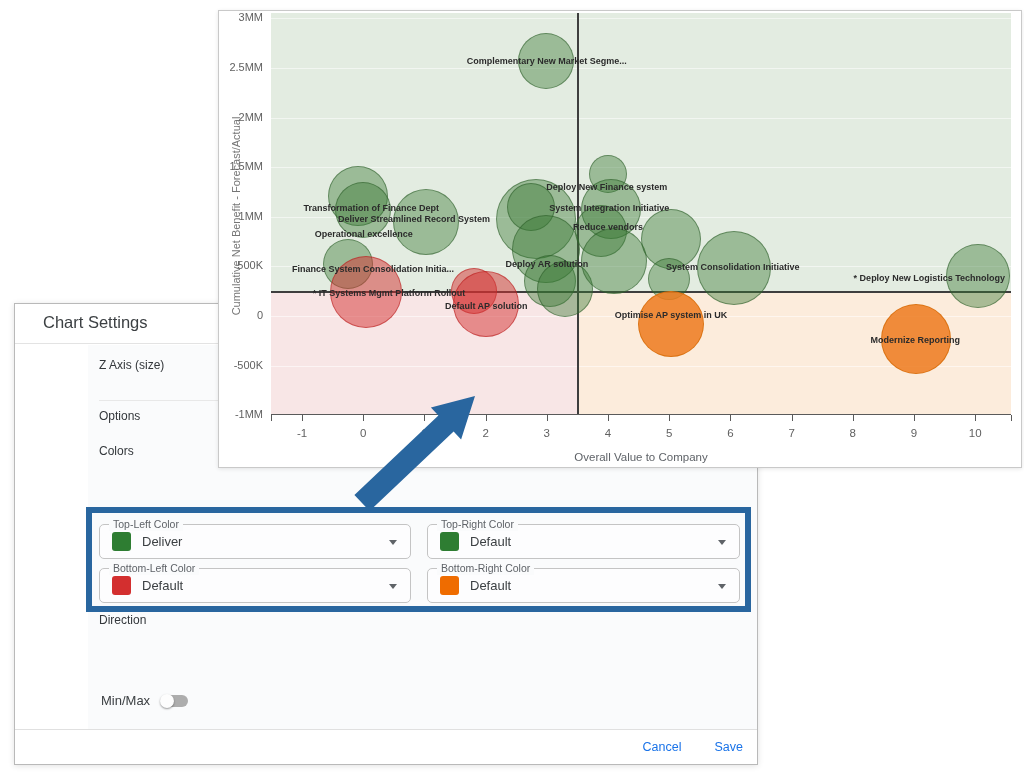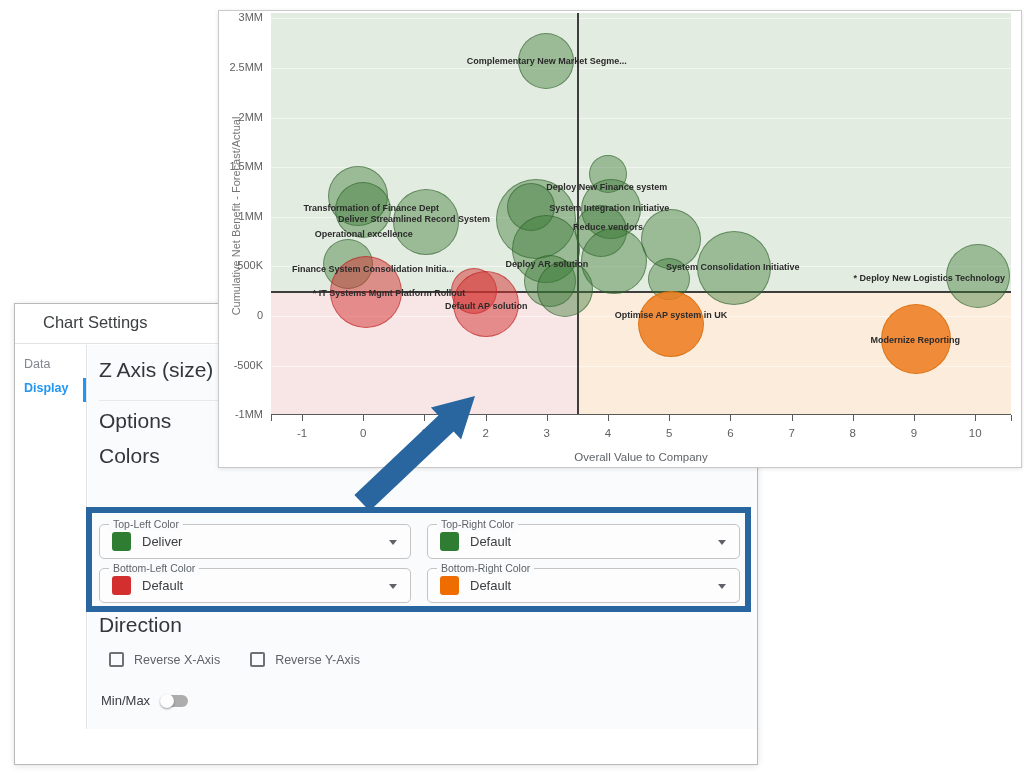--- a/index.html
+++ b/index.html
@@ -10,21 +10,21 @@
   .dialog { position:absolute; left:14px; top:303px; width:744px; height:462px; background:#fff;
             border:1px solid #b9b9b9; box-shadow:0 1px 6px rgba(0,0,0,.12); z-index:5; }
   .dlg-header { position:absolute; left:0; top:0; right:0; height:40px; border-bottom:1px solid #e3e3e3; }
   .dlg-title { position:absolute; left:28px; top:9px; font-size:16.5px; color:#3c4043; }
   .dlg-sidebar { position:absolute; left:0; top:41px; bottom:35px; width:72px; border-right:1px solid #e3e3e3; background:#fff; }
   .tab { position:absolute; left:9px; font-size:12.5px; cursor:pointer; }
   .tab-data { top:12px; color:#80868b; }
   .tab-display { top:36px; color:#2196f3; font-weight:bold; }
   .tab-indicator { position:absolute; right:0; top:33px; width:3px; height:24px; background:#2196f3; }
   .dlg-content { position:absolute; left:73px; top:41px; right:0; bottom:35px; background:#fafbfc; }
-  .sec-h { position:absolute; left:11px; font-size:21px; color:#33373b; font-weight:500; }
+  .sec-h { position:absolute; left:11px; font-size:12px; color:#33373b; font-weight:500; }
   .divider { position:absolute; left:11px; right:16px; top:55px; height:1px; background:#e8e8e8; }
   .radio-row { position:absolute; left:13px; top:134px; height:18px; display:flex; align-items:center; }
   .radio { width:16px; height:16px; border-radius:50%; border:2px solid #5f6368; background:#fafbfc; position:relative; }
   .radio.sel { border-color:#1a73e8; }
   .radio.sel::after { content:""; position:absolute; left:2.5px; top:2.5px; width:7px; height:7px; border-radius:50%; background:#1a73e8; }
   .radio-lbl { font-size:13px; color:#3c4043; margin-left:9px; }
   .fieldset { position:absolute; width:312px; height:35px; border:1px solid #c4c4c4; border-radius:5px; background:#fdfdfe; cursor:pointer; }
   .fs-label { position:absolute; left:9px; top:-7px; font-size:10.5px; color:#5f6368; background:#fafbfc; padding:0 4px; line-height:13px; white-space:nowrap; }
   .fs-swatch { position:absolute; left:12px; top:7px; width:19px; height:19px; border-radius:3px; }
   .fs-value { position:absolute; left:42px; top:9px; font-size:13px; color:#3c4043; }
@@ -64,25 +64,20 @@
 </head>
 <body>
 
 <div id="stage">
 
   <div class="dialog">
     <div class="dlg-header">
       <div class="dlg-title">Chart Settings</div>
     </div>
 
-    <div class="dlg-sidebar">
-      <div class="tab tab-data">Data</div>
-      <div class="tab tab-display">Display</div>
-      <div class="tab-indicator"></div>
-    </div>
 
     <div class="dlg-content">
       <div class="sec-h" style="top:13px;">Z Axis (size)</div>
       <div class="divider"></div>
       <div class="sec-h" style="top:64px;">Options</div>
       <div class="sec-h" style="top:99px;">Colors</div>
 
 
       <div class="fieldset" style="left:11px; top:179px;">
         <span class="fs-label">Top-Left Color</span>
@@ -104,36 +99,33 @@
       </div>
       <div class="fieldset" style="left:339px; top:223px; width:313px;">
         <span class="fs-label">Bottom-Right Color</span>
         <span class="fs-swatch" style="background: rgb(239, 108, 0);"></span>
         <span class="fs-value">Default</span>
         <span class="fs-caret"></span>
       </div>
 
       <div class="sec-h" style="top:268px;">Direction</div>
 
-      <div class="chk-row">
-        <span class="chk"></span>
-        <span class="chk-lbl">Reverse X-Axis</span>
-        <span style="width:30px;"></span>
-        <span class="chk"></span>
-        <span class="chk-lbl">Reverse Y-Axis</span>
-      </div>
 
       <div class="minmax">
         <span class="mm-lbl">Min/Max</span>
         <span class="toggle">
             <span class="toggle-knob"></span>
           </span>
       </div>
     </div>
 
+    <div class="dlg-footer">
+      <button class="ftr-btn">Cancel</button>
+      <button class="ftr-btn">Save</button>
+    </div>
   </div>
 
   <div class="chart-panel">
     <div class="yaxis-title">Cumulative Net Benefit - Forecast/Actual</div>
     <div id="ytick-layer">
         <div class="ytick" style="top: 0.4px; left: 4px; width: 40px; right: auto;">3MM</div>
         <div class="ytick" style="top: 50px; left: 4px; width: 40px; right: auto;">2.5MM</div>
         <div class="ytick" style="top: 99.6px; left: 4px; width: 40px; right: auto;">2MM</div>
         <div class="ytick" style="top: 149.2px; left: 4px; width: 40px; right: auto;">1.5MM</div>
         <div class="ytick" style="top: 198.8px; left: 4px; width: 40px; right: auto;">1MM</div>

